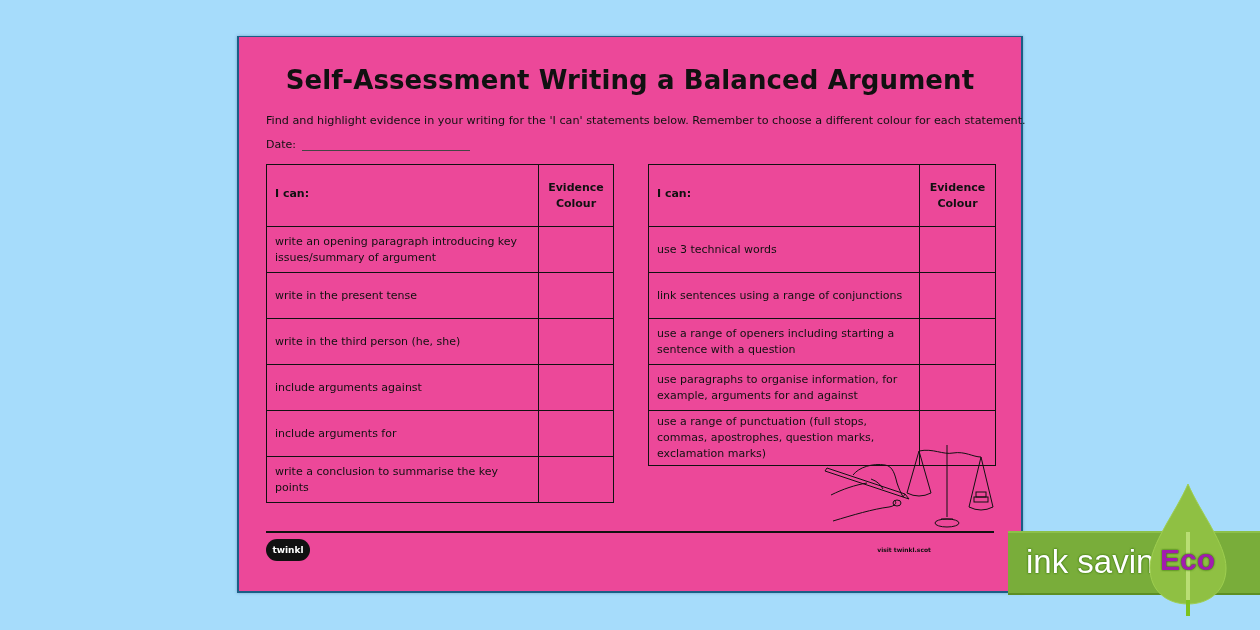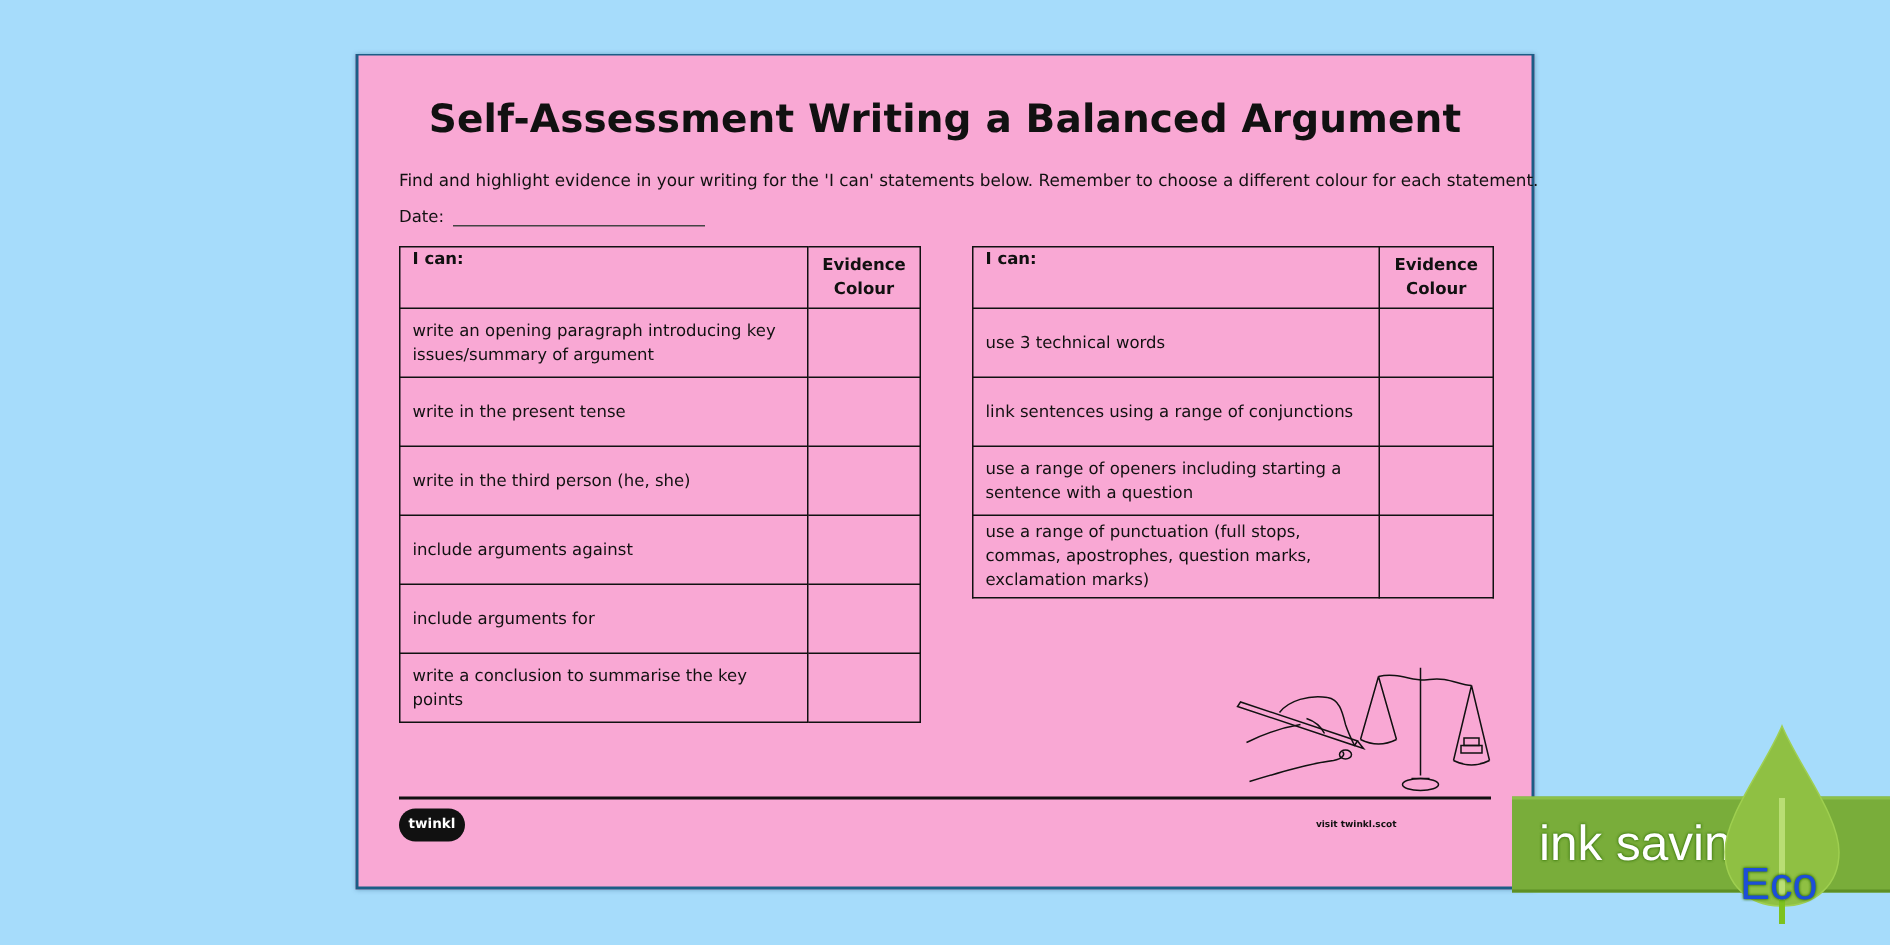--- a/index.html
+++ b/index.html
@@ -4,21 +4,21 @@
 <style>
   html, body { margin:0; padding:0; }
   body {
     width:1260px; height:630px; overflow:hidden; position:relative;
     background:#a6dcfb;
     font-family:"DejaVu Sans", "Liberation Sans", sans-serif;
     color:#111;
   }
   .page {
     position:absolute; left:237px; top:36px; width:782px; height:554px;
-    background:#f9a8d4;
+    background:#ec4899;
     border-left:2px solid #1c5d86; border-right:2px solid #1c5d86;
     border-top:1px solid #1c5d86; border-bottom:2px solid #1c5d86;
     box-shadow:0 0 3px rgba(20,70,110,.35);
   }
   .title {
     position:absolute; left:0; right:0; top:28px; text-align:center;
     font-size:26px; font-weight:bold; letter-spacing:0.1px;
   }
   .instructions {
     position:absolute; left:27px; top:77px; font-size:11.2px; white-space:nowrap;
@@ -27,21 +27,21 @@
   .date-line { display:inline-block; width:168px; border-bottom:1px solid #444; margin-left:6px; height:12px; }
 
   table.assess {
     position:absolute; border-collapse:collapse; table-layout:fixed;
     font-size:11px;
   }
   table.assess td, table.assess th {
     border:1.5px solid #111; padding:0 8px; vertical-align:middle; line-height:16px;
   }
   table.assess th { font-weight:bold; height:40px; }
-  table.assess th.ican { text-align:left; vertical-align:top; padding-top:0; }
+  table.assess th.ican { text-align:left; vertical-align:top; padding-top:21px; }
   table.assess th.ev { text-align:center; }
   table.assess td { height:45px; }
   .t-left { left:27px; top:127px; width:347px; }
   .t-right { left:409px; top:127px; width:347px; }
 
   .illustration { position:absolute; left:584px; top:408px; width:175px; height:84px; }
 
   .footer-line { position:absolute; left:27px; right:27px; top:494px; border-top:2px solid #111; }
   .twinkl-logo {
     position:absolute; left:27px; top:502px; width:44px; height:22px;
@@ -56,21 +56,21 @@
     box-sizing:border-box;
     margin-left:42px;
   }
   .eco-text {
     position:absolute; left:18px; top:10px; font-size:33px; color:#fff;
     font-family:"Liberation Sans", sans-serif;
     text-shadow:0 0 2px #3e7a10, 0 0 2px #3e7a10;
   }
   .eco-drop { position:absolute; left:1148px; top:482px; width:80px; height:136px; }
   .eco-label {
-    position:absolute; left:1160px; top:573px; font-size:30px; font-weight:normal; color:#1d4ed8;
+    position:absolute; left:1160px; top:543px; font-size:30px; font-weight:bold; color:#a21caf;
     font-family:"Liberation Sans", sans-serif;
     text-shadow:0 0 2px #3e7a10, 0 0 2px #3e7a10;
   }
 </style>
 </head>
 <body>
 
 <div class="page">
   <div class="title">Self-Assessment Writing a Balanced Argument</div>
   <div class="instructions">Find and highlight evidence in your writing for the 'I can' statements below. Remember to choose a different colour for each statement.</div>
@@ -132,20 +132,24 @@
     </tr>
     <tr>
       <td>link sentences using a range of conjunctions</td>
       <td></td>
     </tr>
     <tr>
       <td>use a range of openers including starting a sentence with a question</td>
       <td></td>
     </tr>
     <tr>
+      <td>use paragraphs to organise information, for example, arguments for and against</td>
+      <td></td>
+    </tr>
+    <tr>
       <td style="height:54px">use a range of punctuation (full stops, commas, apostrophes, question marks, exclamation marks)</td>
       <td></td>
     </tr>
   </tbody>
     </table>
 
   <svg class="illustration" viewBox="0 0 175 84">
     <g fill="none" stroke="#111" stroke-width="1">
 
       <path d="M2 26 L80 52 L82 49 L4 23 Z"></path>

